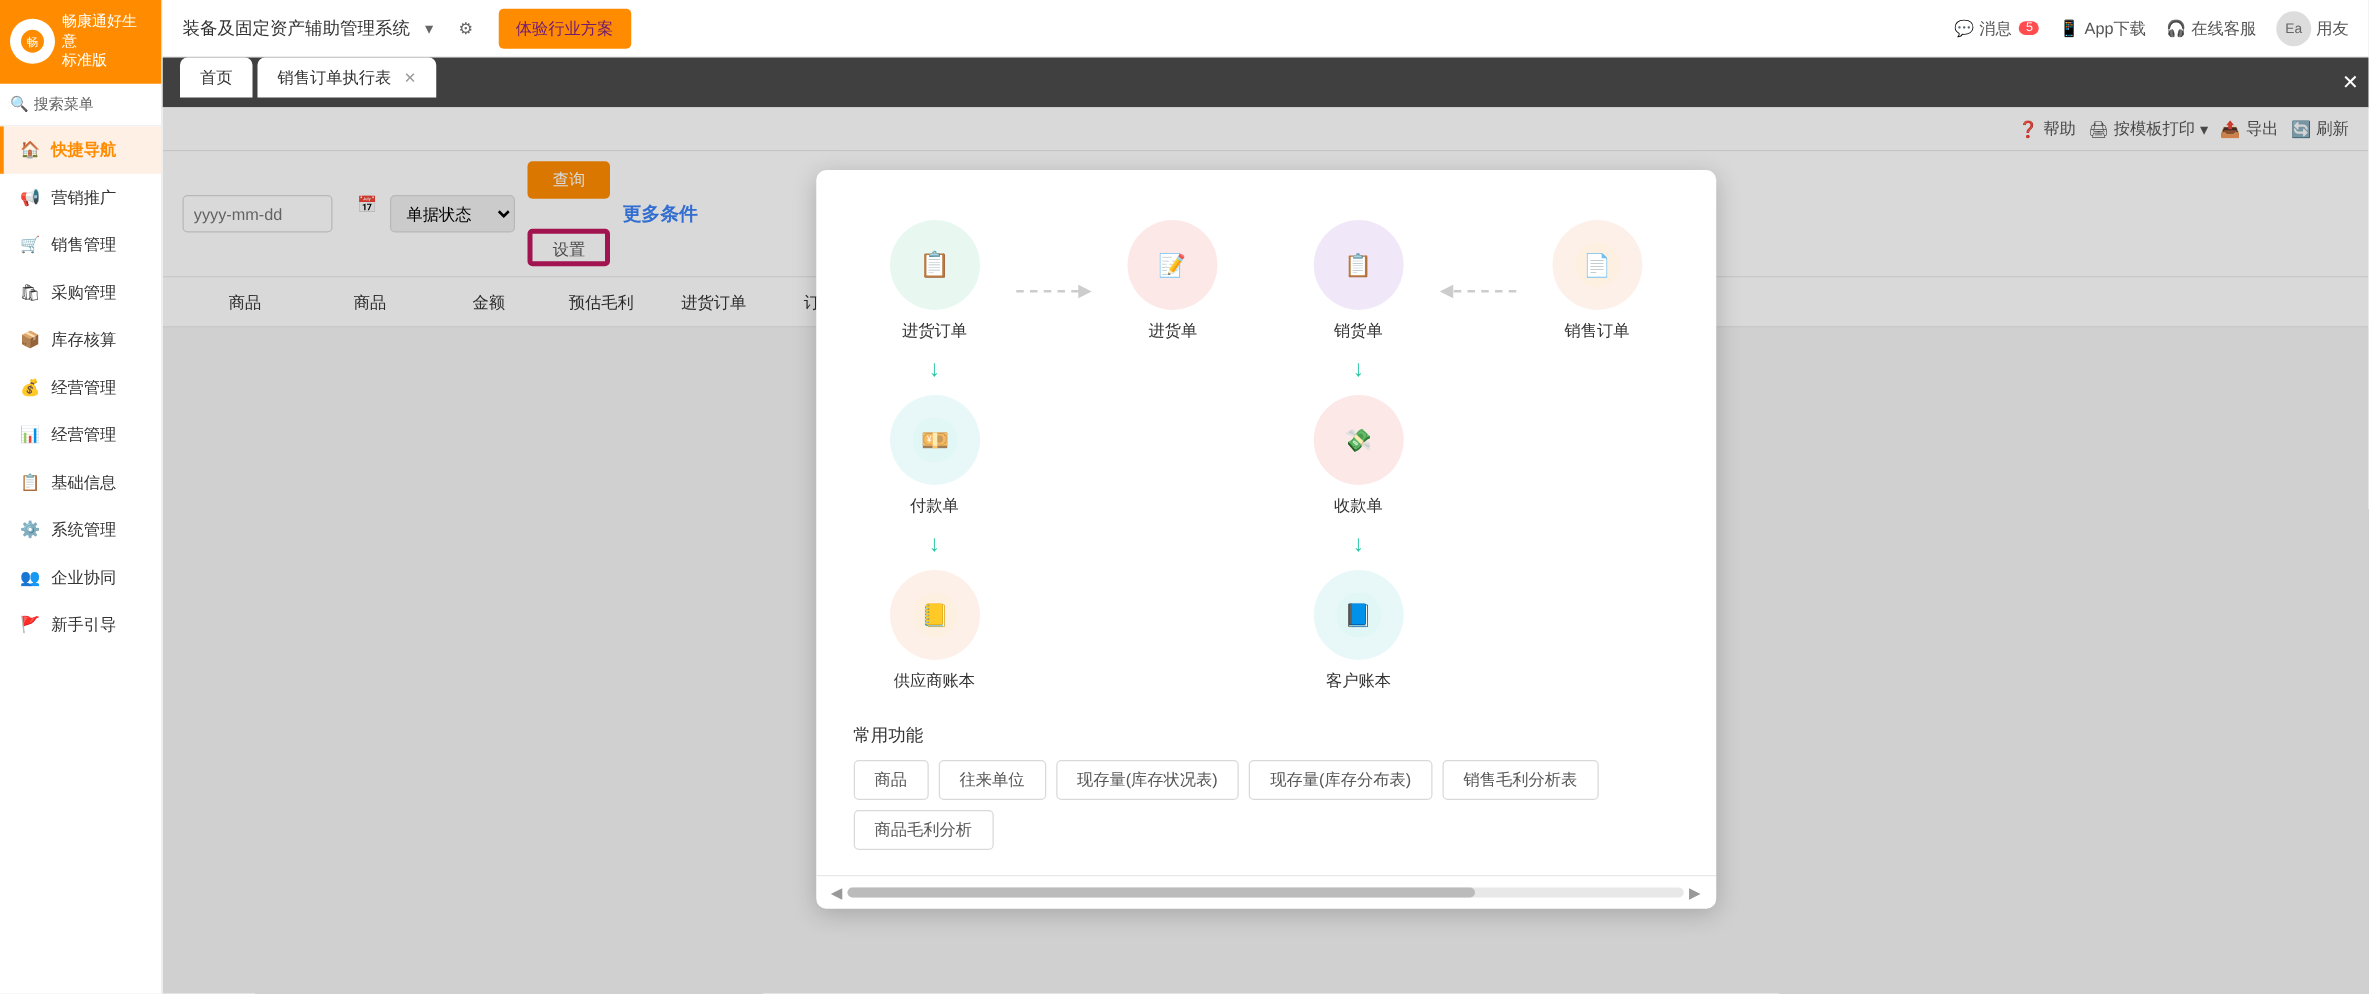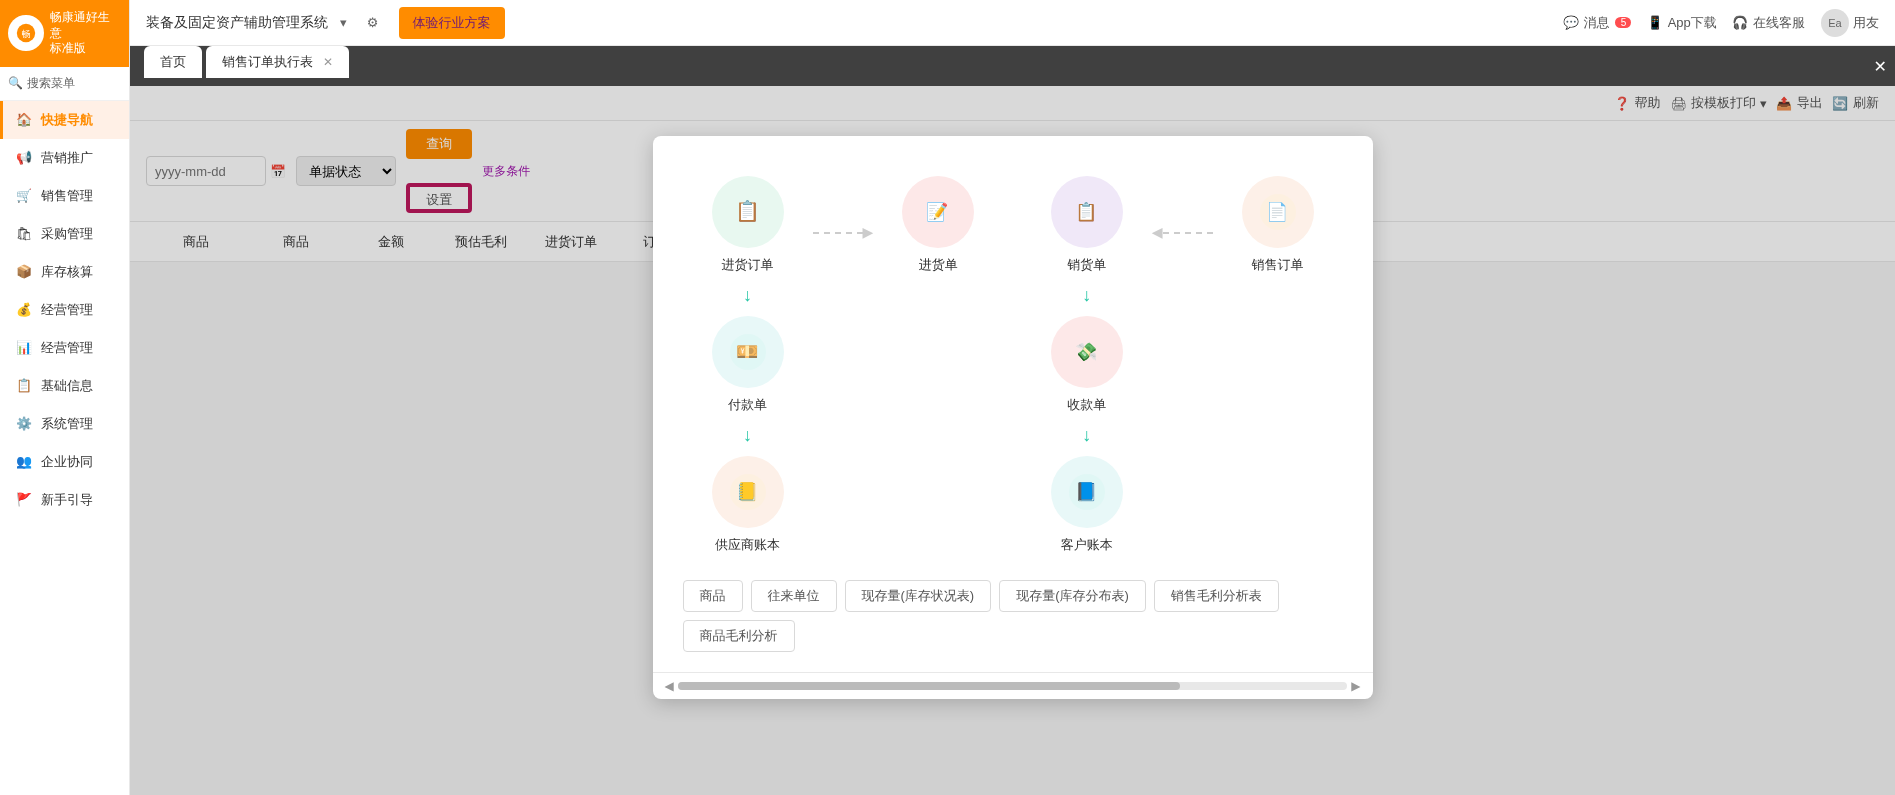--- a/index.html
+++ b/index.html
@@ -51,22 +51,22 @@
     .toolbar-row { background: #fff; padding: 8px 16px; display: flex; align-items: center; gap: 12px; border-bottom: 1px solid #e8e8e8; }
     .toolbar-row-right { margin-left: auto; display: flex; align-items: center; gap: 10px; }
     .toolbar-btn { display: flex; align-items: center; gap: 4px; color: #555; font-size: 13px; cursor: pointer; }
 
     
     .filter-row { background: #fff; padding: 8px 16px; display: flex; align-items: center; gap: 10px; border-bottom: 1px solid #e8e8e8; flex-wrap: wrap; }
     .filter-input { border: 1px solid #d9d9d9; border-radius: 4px; padding: 4px 8px; font-size: 13px; height: 30px; color: #999; }
     .filter-select { border: 1px solid #d9d9d9; border-radius: 4px; padding: 4px 8px; font-size: 13px; height: 30px; min-width: 100px; }
     .filter-btn-query { background: #ff8c00; color: #fff; border: none; border-radius: 4px; padding: 4px 16px; height: 30px; cursor: pointer; font-size: 13px; }
     .filter-btn-set { background: #fff; color: #555; border: 4px solid #be185d; border-radius: 4px; padding: 4px 16px; height: 30px; cursor: pointer; font-size: 13px; display: block; margin-top: 4px; }
-    .filter-more { color: #a21caf; cursor: pointer; font-size: 12px; }
-    .date-range { display: flex; align-items: center; gap: 4px; }
+    .filter-more { color: #3b82f6; cursor: pointer; font-size: 15px; font-weight: bold; }
+    .date-range { display: flex; align-items: flex-start; gap: 20px; }
 
     
     .table-header { background: #fff; display: flex; align-items: center; border-bottom: 1px solid #e8e8e8; padding: 0 16px; min-height: 40px; overflow-x: auto; }
     .table-col { flex-shrink: 0; padding: 0 8px; font-size: 13px; color: #333; font-weight: 500; text-align: center; }
 
     
     .empty-state { display: flex; flex-direction: column; align-items: center; justify-content: center; padding: 60px 0; color: #999; font-size: 14px; }
 
     
     .overlay { position: absolute; top: 0; left: 0; right: 0; bottom: 0; background: rgba(0,0,0,0.15); z-index: 100; }
@@ -381,20 +381,21 @@
                       <circle cx="18" cy="18" r="18" fill="#fdf0e0"></circle>
                       <text x="18" y="24" text-anchor="middle" font-size="18" fill="#ff8c00">📄</text>
                     </svg>
                 </div>
                 <span class="flow-label">销售订单</span>
               </div>
             </div>
           </div>
 
           <div class="common-funcs">
+            <div class="common-funcs-title">常用功能</div>
             <div class="func-buttons">
               <button class="func-btn">商品</button>
               <button class="func-btn">往来单位</button>
               <button class="func-btn">现存量(库存状况表)</button>
               <button class="func-btn">现存量(库存分布表)</button>
               <button class="func-btn">销售毛利分析表</button>
               <button class="func-btn">商品毛利分析</button>
             </div>
           </div>
         </div>

